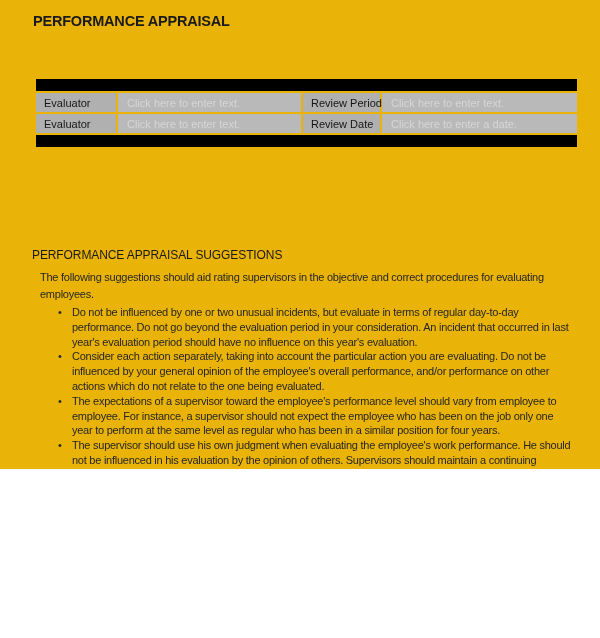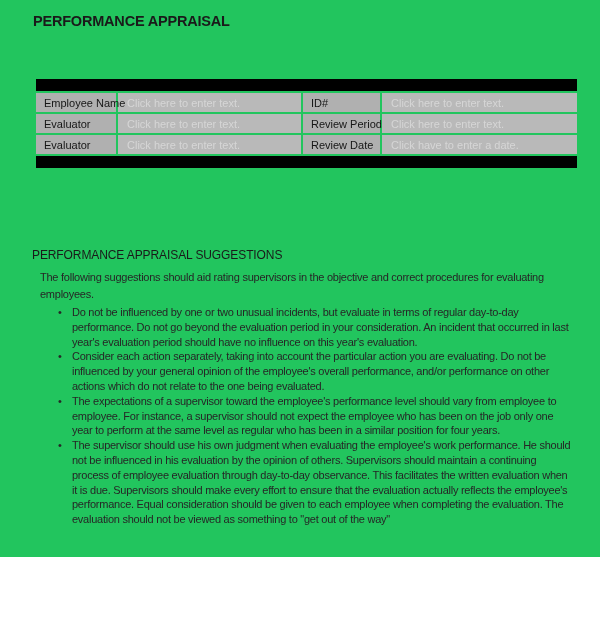--- a/index.html
+++ b/index.html
@@ -2,22 +2,22 @@
 <html><head>
 <meta charset="utf-8">
 <style>
   * { box-sizing: border-box; margin: 0; padding: 0; }
   html, body { background: #ffffff; }
   body { font-family: "Liberation Sans", "DejaVu Sans", sans-serif; }
 
   .page {
     position: relative;
     width: 600px;
-    height: 557px;
-    background: #22c55e;
+    height: 469px;
+    background: #eab308;
     overflow: hidden;
   }
 
   .doc-title {
     position: absolute;
     left: 33px;
     top: 13px;
     font-size: 14.5px;
     font-weight: bold;
     letter-spacing: -0.2px;
@@ -121,40 +121,34 @@
       <col class="c-label1">
         <col class="c-value1">
         <col class="c-label2">
         <col class="c-value2">
     </colgroup>
     <tbody>
       <tr>
         <td class="bar-cell" colspan="4"></td>
       </tr>
 
-      <tr>
-        <td class="label-cell">Employee Name</td>
-        <td class="value-cell">Click here to enter text.</td>
-        <td class="label-cell">ID#</td>
-        <td class="value-cell">Click here to enter text.</td>
-      </tr>
 
 
       <tr>
         <td class="label-cell">Evaluator</td>
         <td class="value-cell">Click here to enter text.</td>
         <td class="label-cell">Review Period</td>
         <td class="value-cell">Click here to enter text.</td>
       </tr>
 
       <tr>
         <td class="label-cell">Evaluator</td>
         <td class="value-cell">Click here to enter text.</td>
         <td class="label-cell">Review Date</td>
-        <td class="value-cell">Click have to enter a date.</td>
+        <td class="value-cell">Click here to enter a date.</td>
       </tr>
 
       <tr>
         <td class="bar-cell" colspan="4"></td>
       </tr>
     </tbody>
   </table>
 
   <h2 class="section-heading">PERFORMANCE APPRAISAL SUGGESTIONS</h2>
 

